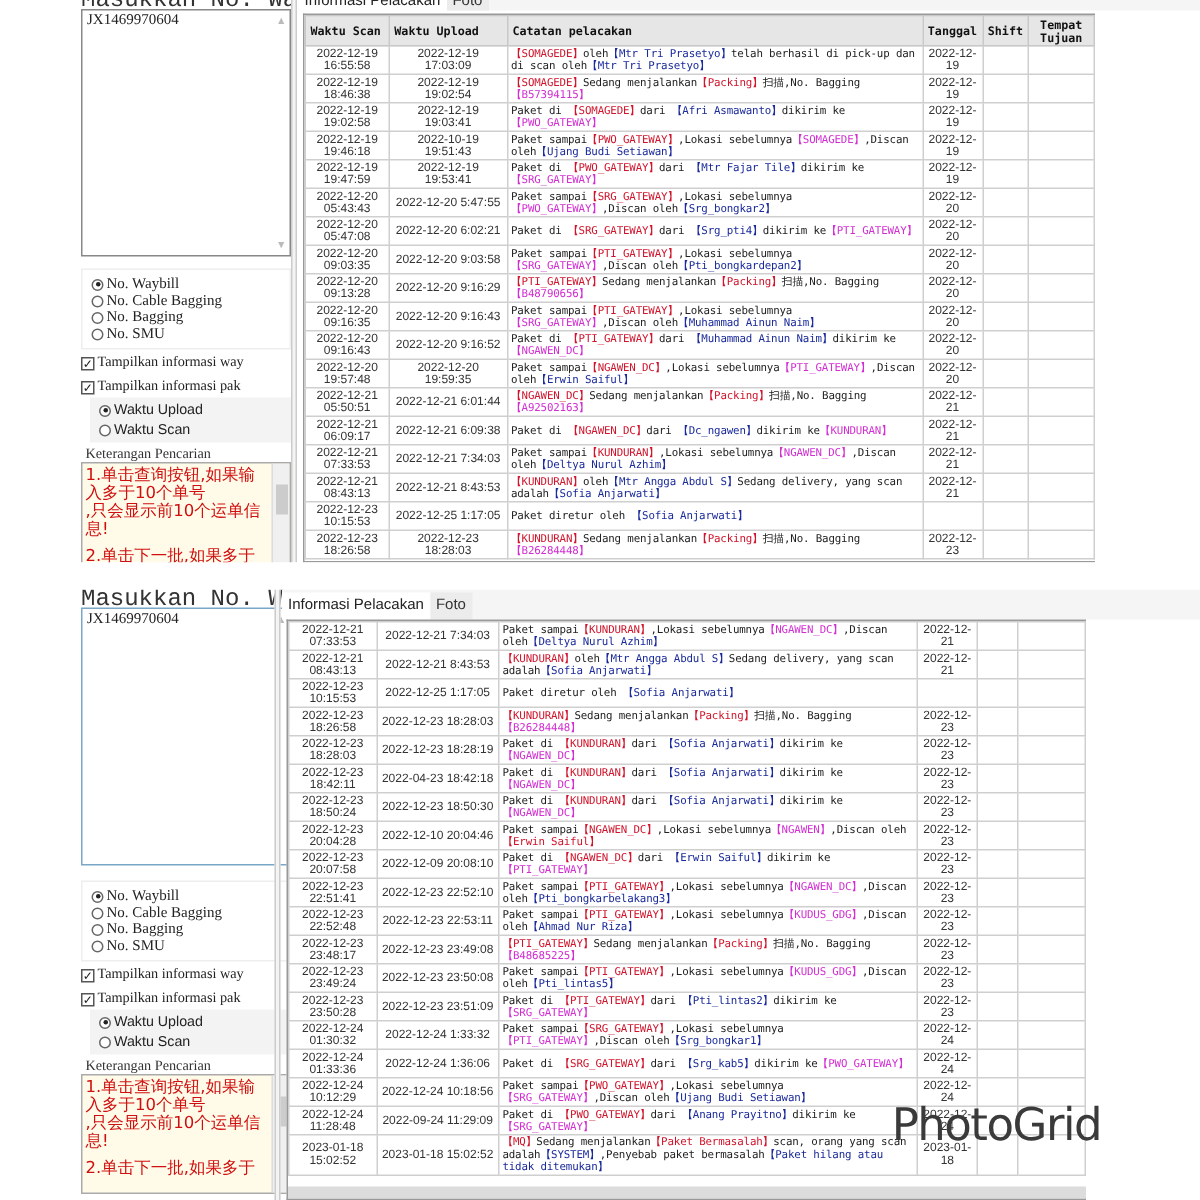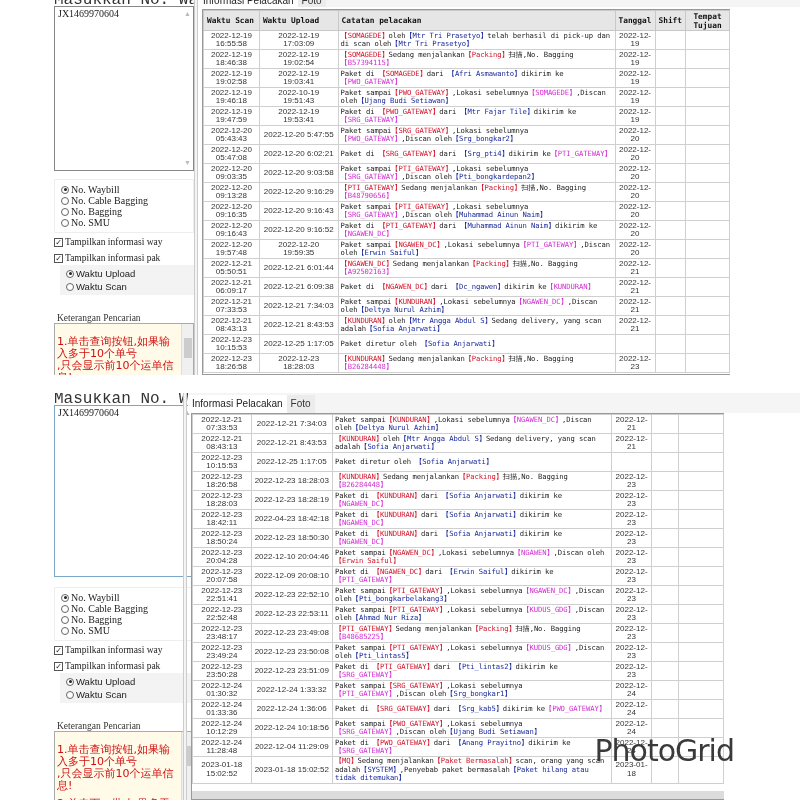--- a/index.html
+++ b/index.html
@@ -14,22 +14,22 @@
 .wb-input .sb{position:absolute;right:2px;top:3px;font-size:7px;color:#bbb}
 .wb-input .sb2{position:absolute;right:2px;bottom:3px;font-size:7px;color:#bbb}
 .radio-box{background:#fff;border:1px solid #eee;padding:4px 6px;margin-top:4px}
 .radio{font-family:"Liberation Serif",serif;font-size:10px;height:11px;line-height:11px;display:flex;align-items:center;gap:2px;white-space:nowrap;color:#222}
 .rdot{width:8px;height:8px;border:1px solid #666;border-radius:50%;display:inline-block;position:relative;background:#fff;flex:none}
 .rdot.on::after{content:"";position:absolute;left:1.5px;top:1.5px;width:3px;height:3px;border-radius:50%;background:#222}
 .chk{font-family:"Liberation Serif",serif;font-size:9.5px;height:14px;line-height:14px;display:flex;align-items:center;gap:2px;white-space:nowrap;overflow:hidden;color:#222;margin-top:2px}
 .cbox{width:9px;height:9px;border:1px solid #555;display:inline-block;font-size:8px;line-height:8px;text-align:center;flex:none;color:#222}
 .sub-radio{background:#f3f3f3;margin-left:6px;padding:2px 6px}
 .sub-radio .radio{font-family:"Liberation Sans",sans-serif;font-size:9.5px;height:13px}
-.ket-title{font-family:"Liberation Serif",serif;font-size:9.5px;color:#333;margin-top:18px;padding-left:3px}
-.ket-box{border:1px solid #aaa;background:#fffbe8;color:#d01010;font-size:11px;line-height:12px;padding:12px 14px 1px 2px;position:relative;font-family:"DejaVu Sans",sans-serif;overflow:hidden}
+.ket-title{font-family:"Liberation Serif",serif;font-size:9.5px;color:#333;margin-top:3px;padding-left:3px}
+.ket-box{border:1px solid #aaa;background:#fffbe8;color:#d01010;font-size:11px;line-height:12px;padding:2px 14px 1px 2px;position:relative;font-family:"DejaVu Sans",sans-serif;overflow:hidden}
 .ket-box .sbt{position:absolute;right:0;top:0;width:12px;height:100%;background:#f0f0f0;border-left:1px solid #ddd}
 .ket-box .sbt .thumb{position:absolute;left:2px;top:14px;width:8px;height:20px;background:#ccc}
 .vdiv{position:absolute;top:0;bottom:0;width:4px;border-left:1px solid #ccc;border-right:1px solid #ccc;background:#f4f4f4}
 .main{position:absolute;top:0;bottom:0;right:0}
 .tabs{height:13px;display:flex;align-items:flex-end;background:#f5f5f5;font-family:"Liberation Sans",sans-serif;font-size:10px}
 .tab{padding:0 4px;height:13px;line-height:13px;color:#222;background:#fff}
 .tab.inactive{background:#ececec;color:#333}
 .frame{position:absolute;left:3px;right:73px;top:13px;bottom:0;border:1px solid #999;border-right:none;background:#fff;overflow:hidden}
 .hdr-title{font-size:8.5px;font-weight:bold;color:#c27a00;height:12px;line-height:12px;padding-left:6px;white-space:nowrap;font-family:"DejaVu Sans Mono",monospace}
 table{border-collapse:collapse;table-layout:fixed;font-size:7.6px;font-family:"DejaVu Sans Mono",monospace}
@@ -482,21 +482,21 @@
             <tr>
               <td class="c">2022-12-24<br>10:12:29</td>
               <td class="c">2022-12-24 10:18:56</td>
               <td class="note">Paket sampai<span class="r">【PWO_GATEWAY】</span>,Lokasi sebelumnya<span class="m">【SRG_GATEWAY】</span>,Discan oleh<span class="b">【Ujang Budi Setiawan】</span></td>
               <td class="c">2022-12-<br>24</td>
               <td class=""></td>
               <td class=""></td>
             </tr>
             <tr>
               <td class="c">2022-12-24<br>11:28:48</td>
-              <td class="c">2022-12-04 11:29:09</td>
+              <td class="c">2022-09-24 11:29:09</td>
               <td class="note">Paket di <span class="r">【PWO_GATEWAY】</span>dari <span class="b">【Anang Prayitno】</span>dikirim ke<span class="m">【SRG_GATEWAY】</span></td>
               <td class="c">2022-12-<br>24</td>
               <td class=""></td>
               <td class=""></td>
             </tr>
             <tr>
               <td class="c">2023-01-18<br>15:02:52</td>
               <td class="c">2023-01-18 15:02:52</td>
               <td class="note"><span class="r">【MQ】</span>Sedang menjalankan<span class="r">【Paket Bermasalah】</span>scan, orang yang scan adalah<span class="b">【SYSTEM】</span>,Penyebab paket bermasalah<span class="b">【Paket hilang atau tidak ditemukan】</span></td>
               <td class="c">2023-01-<br>18</td>

